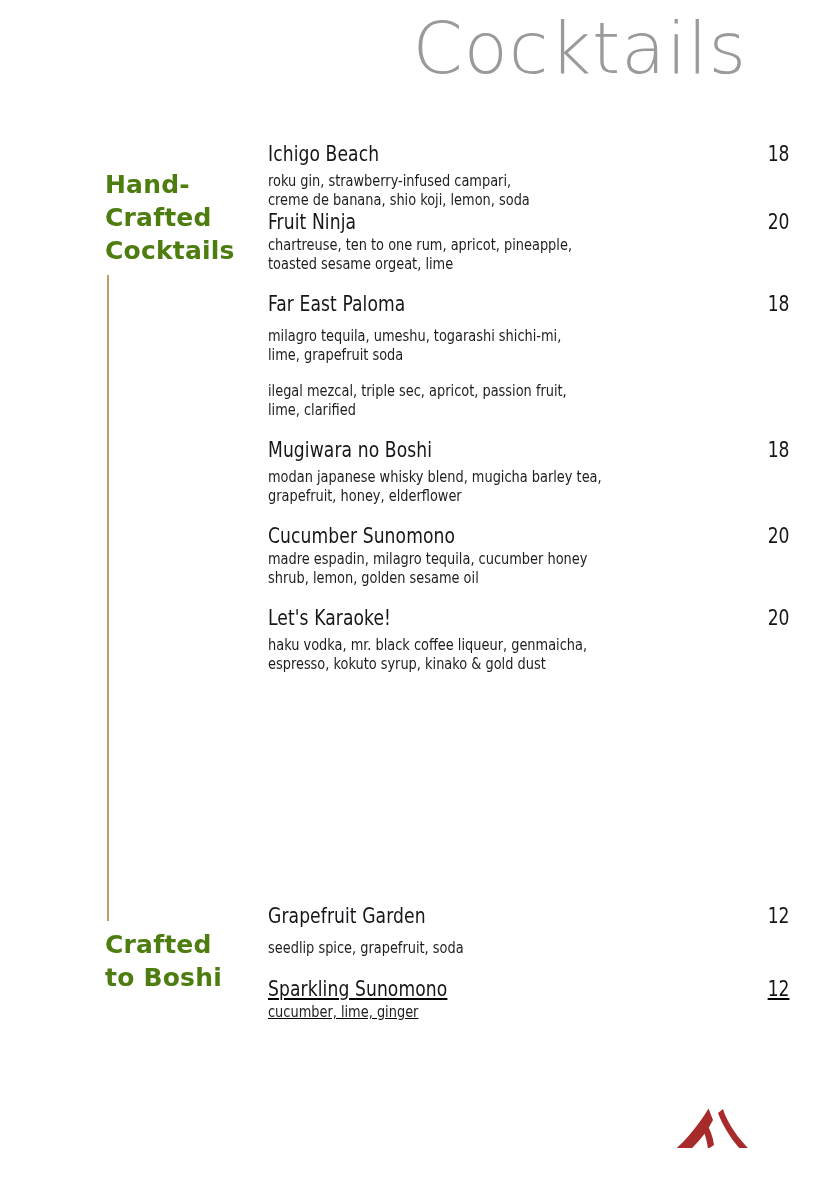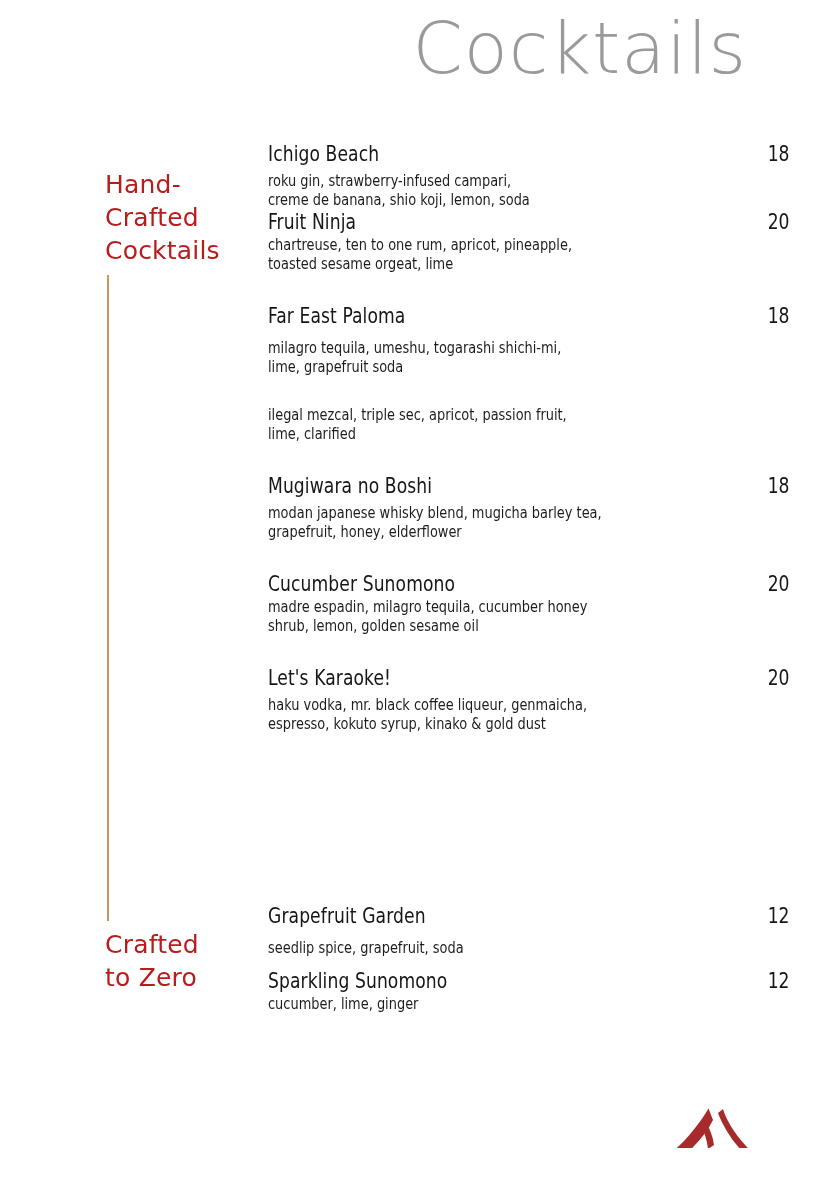--- a/index.html
+++ b/index.html
@@ -33,24 +33,24 @@
     color: #9a9a9a;
     white-space: nowrap;
   }
 
   
   .section-label {
     position: absolute;
     left: 105px;
     width: 130px;
     font-family: "DejaVu Sans", sans-serif;
-    font-weight: 400;
+    font-weight: 700;
     font-size: 25px;
     line-height: 33px;
-    color: #b91c1c;
+    color: #4d7c0f;
     letter-spacing: 0.2px;
   }
   .section-label .ln {
     display: block;
     white-space: nowrap;
   }
   #label-hand-crafted { top: 168px; }
   #label-crafted-zero { top: 928px; }
 
   
@@ -115,22 +115,22 @@
     transform-origin: left top;
   }
   .item-desc .ln { display: block; white-space: nowrap; }
 
   
   .gap-tight  .item-desc { margin-top: 5px; }
   .gap-normal .item-desc { margin-top: 1px; }
   .gap-wide   .item-desc { margin-top: 10px; }
 
   .sp-lg { }
-  .sp-md { margin-top: 30px; }
-  .sp-sm { margin-top: 10px; }
+  .sp-md { margin-top: 18px; }
+  .sp-sm { margin-top: 18px; text-decoration: underline; }
 
   
   .brush-logo {
     position: absolute;
     left: 630px;
     top: 1102px;
     width: 168px;
     height: 82px;
   }
 </style>
@@ -142,21 +142,21 @@
   <div class="page-title">Cocktails</div>
 
   <div class="section-label" id="label-hand-crafted">
     <span class="ln">Hand-</span>
     <span class="ln">Crafted</span>
     <span class="ln">Cocktails</span>
   </div>
 
   <div class="section-label" id="label-crafted-zero">
     <span class="ln">Crafted</span>
-    <span class="ln">to Zero</span>
+    <span class="ln">to Boshi</span>
   </div>
 
   <div class="gold-rule" id="rule-main"></div>
   <div class="gold-rule" id="rule-zero"></div>
 
   <div class="items" id="items-cocktails">
 
     <div class="menu-item gap-tight">
       <div class="item-head">
         <div class="item-name">Ichigo Beach</div>

